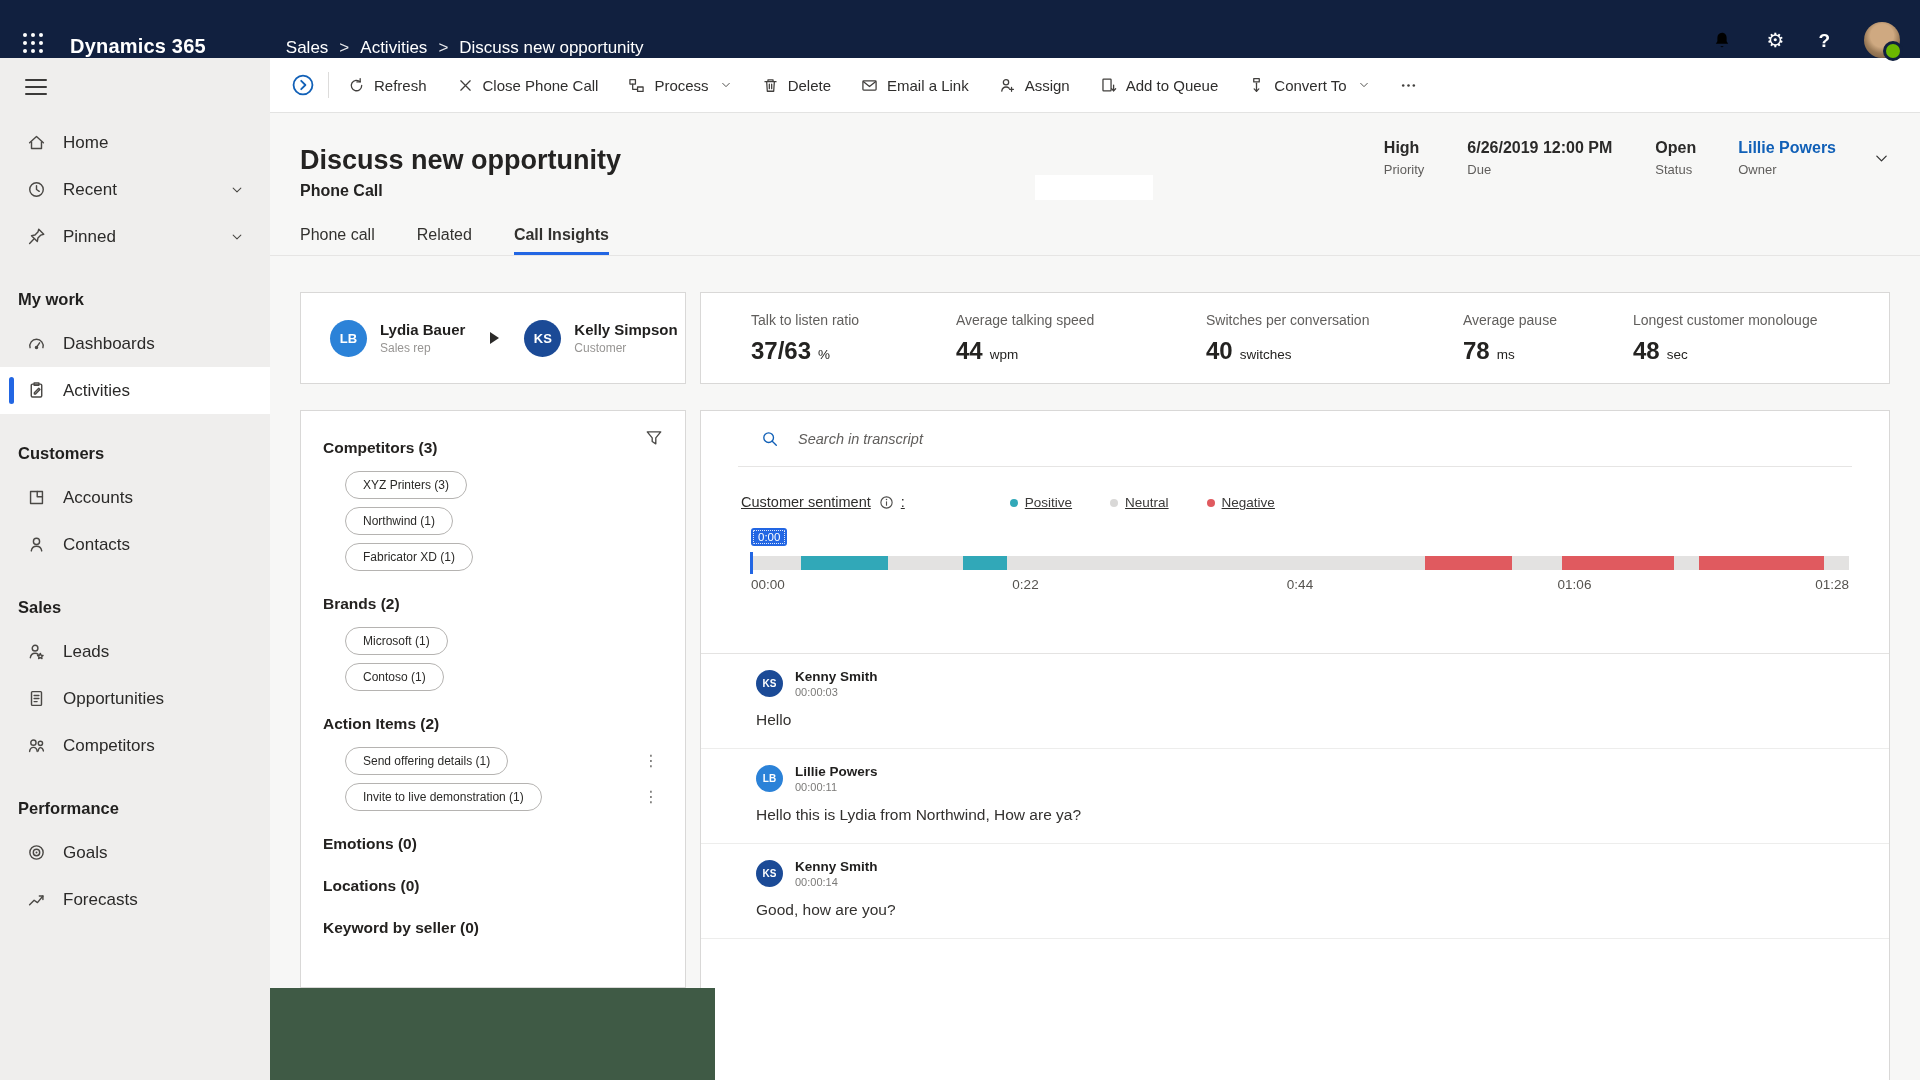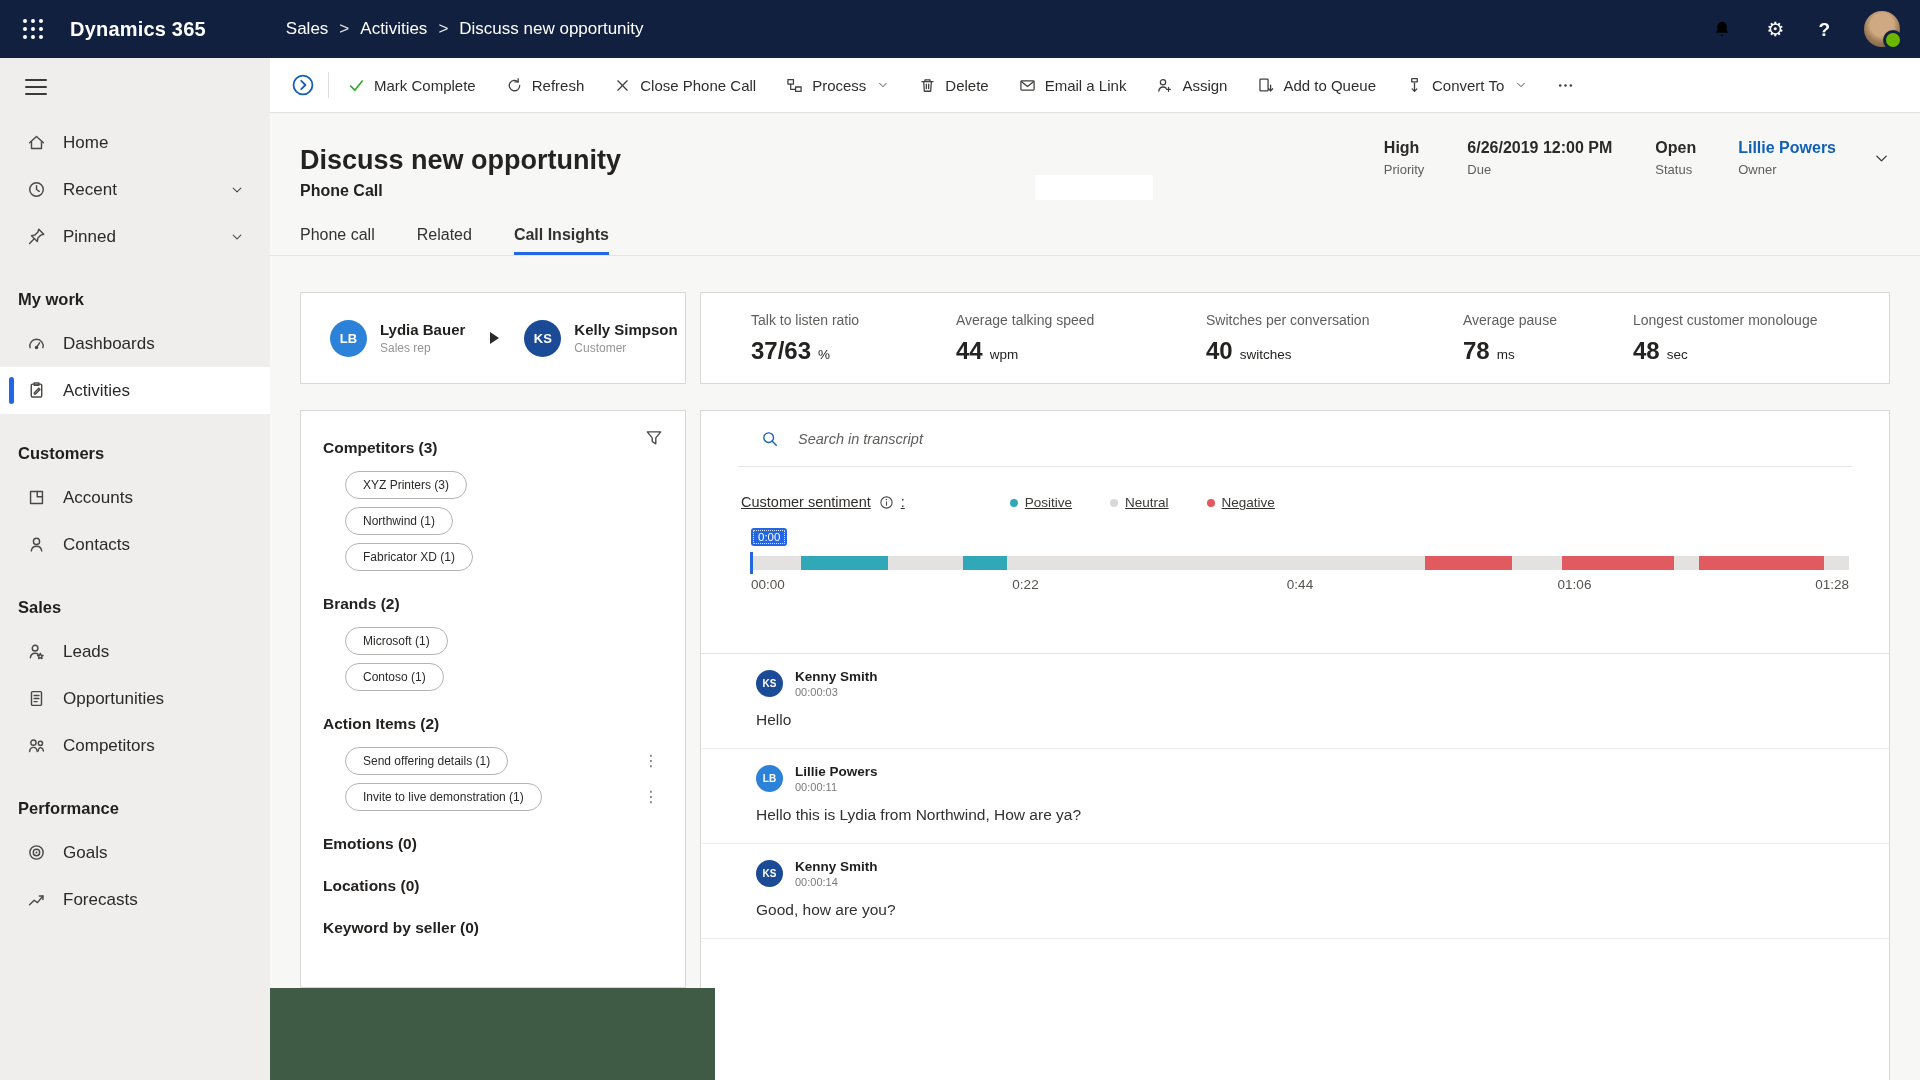--- a/index.html
+++ b/index.html
@@ -6,21 +6,21 @@
   body{
     width:1920px;height:1080px;position:relative;overflow:hidden;
     background:#ffffff;color:#323130;
     font-family:"Liberation Sans","DejaVu Sans",sans-serif;
     -webkit-font-smoothing:antialiased;
   }
   .icn{display:inline-flex;width:17px;height:17px;flex:none;}
   .icn svg{width:100%;height:100%;fill:none;stroke:currentColor;stroke-width:1.2;stroke-linecap:round;stroke-linejoin:round;}
 
   
-  .topbar{position:absolute;left:0;top:0;width:1920px;height:58px;background:var(--topbar-bg);display:flex;align-items:center;color:#fff;z-index:10;}
+  .topbar{position:absolute;left:0;top:0;width:1920px;height:58px;background:var(--topbar-bg);display:flex;align-items:flex-end;color:#fff;z-index:10;}
   .waffle{margin-left:18px;width:30px;height:30px;display:grid;grid-template-columns:repeat(3,4px);grid-template-rows:repeat(3,4px);gap:4px;place-content:center;cursor:pointer;}
   .waffle i{width:4px;height:4px;border-radius:50%;background:#fff;}
   .app-title{margin-left:22px;font-size:20px;font-weight:700;letter-spacing:.2px;}
   .breadcrumb{margin-left:80px;font-size:17px;display:flex;align-items:center;gap:11px;}
   .breadcrumb .sep{opacity:.9;}
   .top-actions{margin-left:auto;display:flex;align-items:center;gap:34px;margin-right:20px;}
   .top-icon{width:20px;height:20px;color:#fff;cursor:pointer;}
   .glyph{font-size:20px;line-height:1;color:#fff;cursor:pointer;}
   .qmark{font-size:19px;font-weight:600;}
   .avatar{width:36px;height:36px;border-radius:50%;position:relative;cursor:pointer;
@@ -310,28 +310,20 @@
 <div class="command-bar">
   <span class="record-nav icn">
       <svg viewBox="0 0 16 16">
         <circle cx="8" cy="8" r="6.3"></circle>
         <path d="M6.8 5.2 9.6 8l-2.8 2.8"></path>
       </svg>
     </span>
   <span class="cb-divider"></span>
   <div id="cb-items" style="display:flex;align-items:center;height:100%;">
       <button class="cb-item">
-        <span class="icn green">
-          <svg viewBox="0 0 16 16" style="stroke-width:1.6">
-            <path d="M2.6 8.6 6.4 12.4 13.4 3.8"></path>
-          </svg>
-        </span>
-        <span>Mark Complete</span>
-      </button>
-      <button class="cb-item">
         <span class="icn">
           <svg viewBox="0 0 16 16">
             <path d="M12.9 8a4.9 4.9 0 1 1-1.44-3.46"></path>
             <path d="M11.46 1.5v3.1h-3.1"></path>
           </svg>
         </span>
         <span>Refresh</span>
       </button>
       <button class="cb-item">
         <span class="icn">

